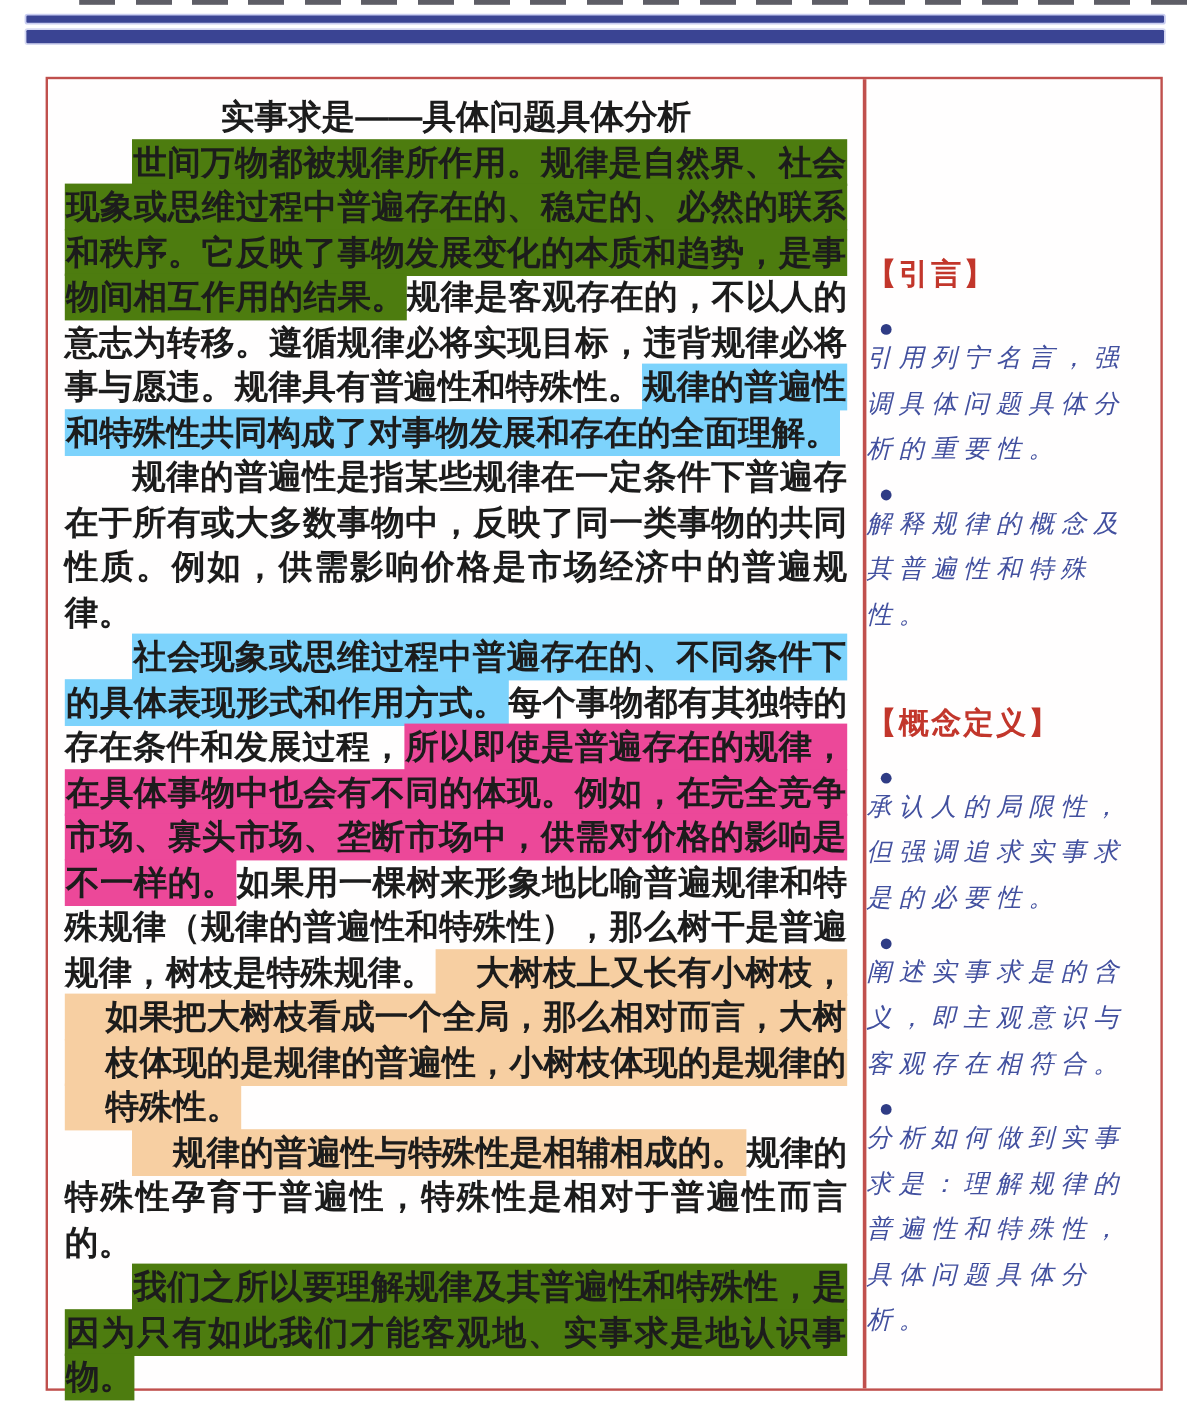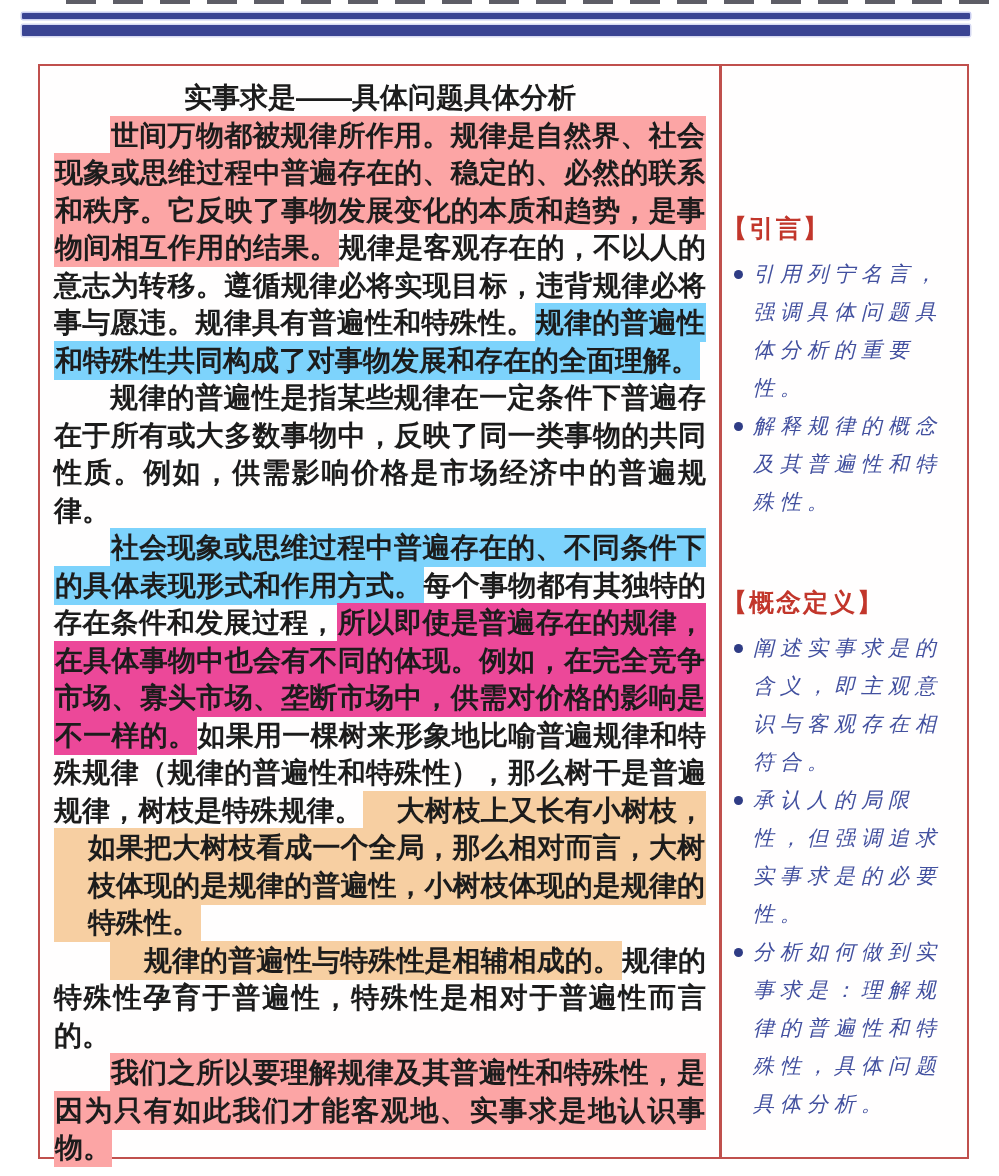--- a/index.html
+++ b/index.html
@@ -38,36 +38,36 @@
   .main-col {
     position: absolute; left: 0; top: 0; width: 679px; box-sizing: border-box;
     padding: 13px 13px 0 14px;
     color: #1c1c1c;
     font-size: 28px; line-height: 37.5px; font-weight: 600;
     text-align: justify;
   }
   .doc-title { text-align: center; text-indent: 0; }
   .para { margin: 0; text-indent: 2em; }
   .hl { padding: 4px 1px; -webkit-box-decoration-break: clone; box-decoration-break: clone; }
-  .hl-blue   { background: #fca5a5; }
+  .hl-blue   { background: #4d7c0f; }
   .hl-green  { background: #7dd3fc; }
   .hl-pink   { background: #ec4899; }
   .hl-orange { background: #f7cfa2; padding-left: 34px; }
 
   
   .anno-col { position: absolute; left: 682px; right: 0; top: 0; bottom: 0; }
   .anno-section { position: absolute; left: 0; right: 6px; }
   .anno-section-1 { top: 146px; }
   .anno-section-2 { top: 520px; }
   .anno-header {
     text-align: left; color: #c2362b; font-weight: bold;
     font-size: 25px; letter-spacing: 2px; margin-bottom: 10px;
   }
   .anno-list { list-style: none; margin: 0; padding: 0; }
-  .anno-item { display: flex; align-items: flex-start; }
+  .anno-item { display: flex; align-items: flex-start; flex-direction: column; }
   .bullet-dot {
     flex: none; width: 9px; height: 9px; border-radius: 50%;
     background: #2f3c85; margin: 15px 10px 0 12px;
   }
   .anno-text {
     font-family: cursive, "Liberation Serif", serif;
     font-style: italic;
     color: #42509f; font-size: 21px; line-height: 38px; letter-spacing: 6px;
   }
 </style>
@@ -124,25 +124,25 @@
             <span class="anno-text">解释规律的概念及其普遍性和特殊性。</span>
           </li>
         </ul>
       </section>
 
       <section class="anno-section anno-section-2">
         <div class="anno-header">【概念定义】</div>
         <ul class="anno-list">
           <li class="anno-item">
             <span class="bullet-dot"></span>
-            <span class="anno-text">阐述实事求是的含义，即主观意识与客观存在相符合。</span>
+            <span class="anno-text">承认人的局限性，但强调追求实事求是的必要性。</span>
           </li>
           <li class="anno-item">
             <span class="bullet-dot"></span>
-            <span class="anno-text">承认人的局限性，但强调追求实事求是的必要性。</span>
+            <span class="anno-text">阐述实事求是的含义，即主观意识与客观存在相符合。</span>
           </li>
           <li class="anno-item">
             <span class="bullet-dot"></span>
             <span class="anno-text">分析如何做到实事求是：理解规律的普遍性和特殊性，具体问题具体分析。</span>
           </li>
         </ul>
       </section>
 
     </div>
   </div>

